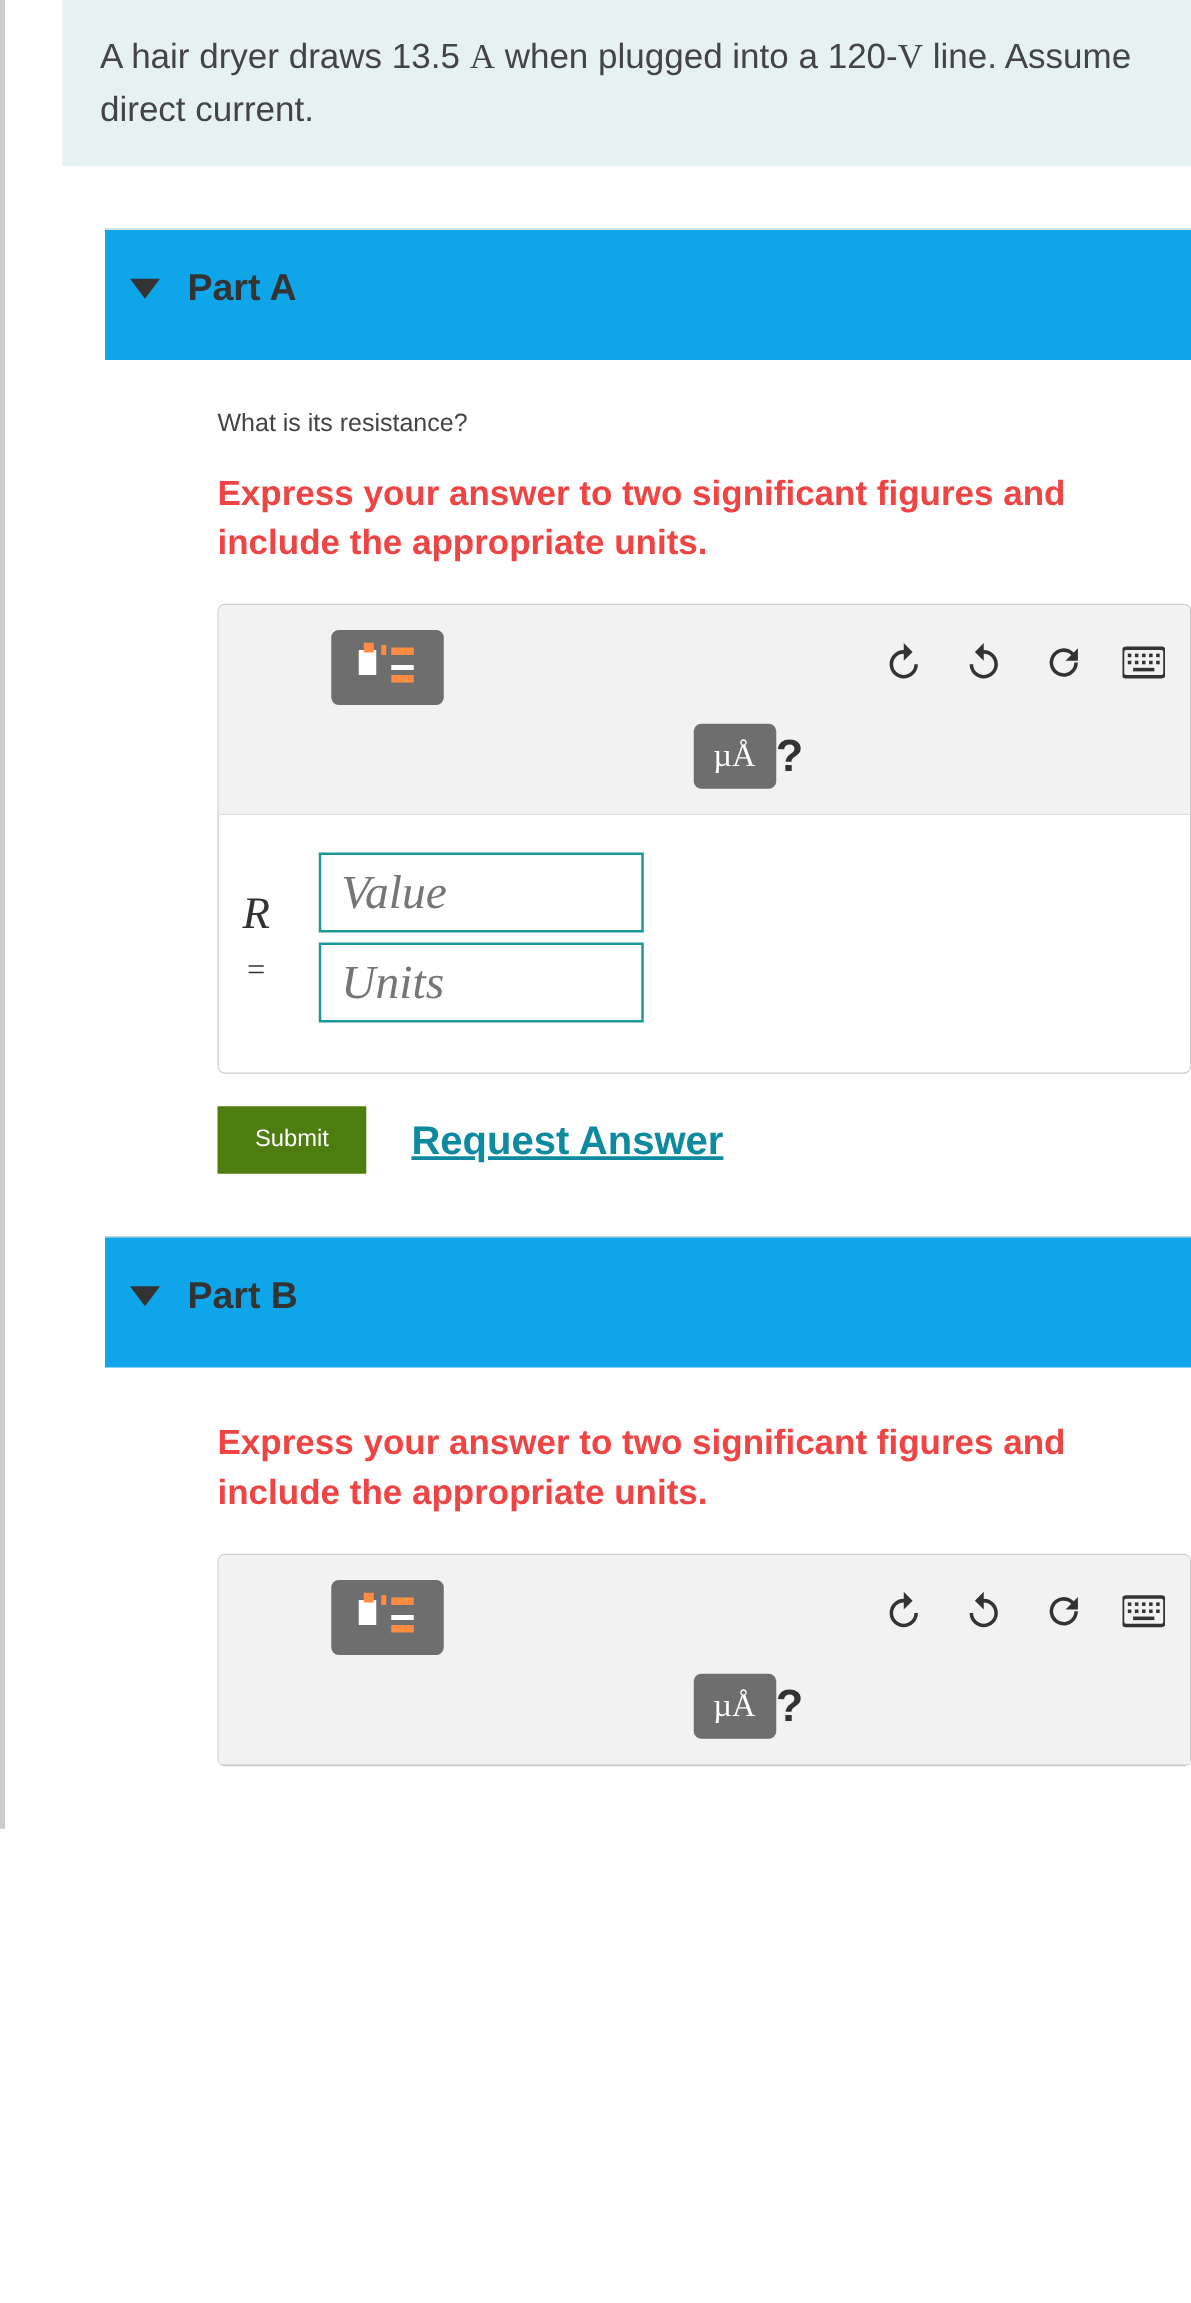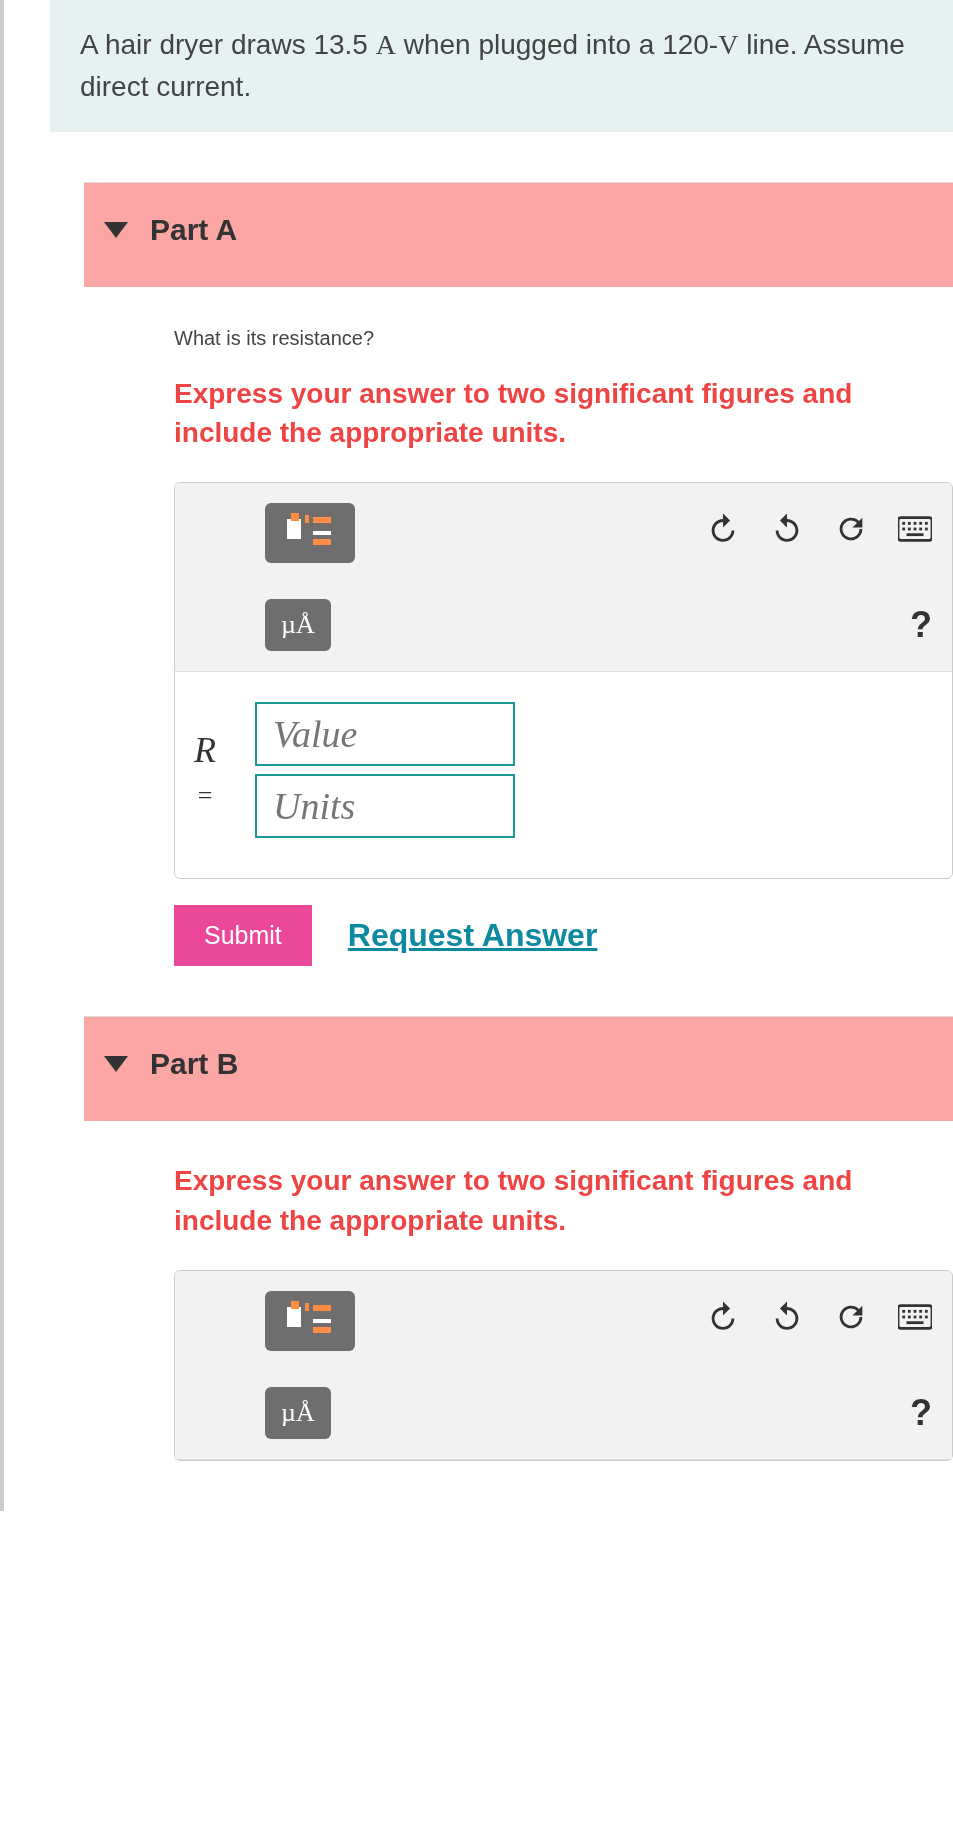--- a/index.html
+++ b/index.html
@@ -1,44 +1,44 @@
 <!DOCTYPE html>
 <html><head>
 <meta charset="utf-8">
 <style>
 * { box-sizing: border-box; margin: 0; padding: 0; }
 body { font-family: Arial, Helvetica, sans-serif; background: #fff; color: #333; width: 953px; border-left: 4px solid #ccc; padding-left: 0; }
 .problem-statement { background: #e6f2f2; padding: 24px 30px; margin: 0 0 50px 46px; font-size: 28px; line-height: 1.5; color: #444; }
 .problem-statement .math { font-family: 'Times New Roman', serif; font-style: normal; }
 .part-section { margin-left: 80px; }
-.part-header { background: #fca5a5; border-top: 1px solid #ddd; padding: 30px 20px 40px 20px; display: flex; align-items: center; gap: 22px; cursor: pointer; }
+.part-header { background: #0ea5e9; border-top: 1px solid #ddd; padding: 30px 20px 40px 20px; display: flex; align-items: center; gap: 22px; cursor: pointer; }
 .part-header .caret { width: 0; height: 0; border-left: 12px solid transparent; border-right: 12px solid transparent; border-top: 16px solid #333; }
 .part-header .title { font-weight: bold; font-size: 30px; color: #333; }
 .part-body { padding: 40px 0 50px 90px; }
 .question-text { font-size: 20px; color: #444; margin-bottom: 24px; }
 .question-text .math { font-family: 'Times New Roman', serif; }
 .instruction-text { font-size: 28px; font-weight: bold; color: #ef4444; margin-bottom: 30px; line-height: 1.4; }
 .answer-box { border: 1px solid #ccc; border-radius: 6px; padding: 0; }
 .toolbar { background: #f2f2f2; border-bottom: 1px solid #ddd; border-radius: 6px 6px 0 0; padding: 20px 20px 20px 90px; display: flex; flex-wrap: wrap; align-items: center; gap: 12px; }
 .toolbar-row { display: flex; align-items: center; justify-content: space-between; width: 100%; }
-.toolbar-row2 { display: flex; align-items: center; justify-content: space-between; width: 100%; margin-top: 24px; }
+.toolbar-row2 { display: flex; align-items: center; justify-content: center; width: 100%; margin-top: 3px; }
 .tb-btn { background: #6e6e6e; border-radius: 6px; width: 90px; height: 60px; display: flex; align-items: center; justify-content: center; cursor: pointer; }
 .tb-btn svg { width: 50px; height: 40px; }
 .tb-btn-small { background: #6e6e6e; border-radius: 6px; width: 66px; height: 52px; display: flex; align-items: center; justify-content: center; cursor: pointer; color: #fff; font-size: 26px; font-family: 'Times New Roman', serif; }
 .tb-icons-right { display: flex; align-items: center; gap: 30px; }
 .tb-icon { font-size: 34px; color: #333; cursor: pointer; }
 .tb-icon svg { width: 34px; height: 34px; fill: #333; }
 .help-icon { font-size: 36px; color: #333; font-weight: bold; cursor: pointer; }
 .answer-inputs { padding: 30px 0 40px 0; display: flex; align-items: center; gap: 20px; }
 .var-label { font-family: 'Times New Roman', serif; font-style: italic; font-size: 36px; color: #333; width: 60px; text-align: center; line-height: 1.2; }
 .var-label .eq { font-style: normal; display: block; font-size: 26px; margin-top: 8px; }
 .input-stack { display: flex; flex-direction: column; gap: 8px; }
 .input-field { border: 2px solid #1a9999; width: 260px; height: 64px; padding: 8px 16px; font-family: 'Times New Roman', serif; font-style: italic; font-size: 38px; color: #888; background: #fff; }
 .actions { display: flex; align-items: center; gap: 36px; margin-top: 26px; }
-.submit-btn { background: #ec4899; color: #fff; border: none; padding: 16px 30px; font-size: 25px; cursor: pointer; }
+.submit-btn { background: #4d7c0f; color: #fff; border: none; padding: 16px 30px; font-size: 19px; cursor: pointer; }
 .request-link { color: #0d8aa0; font-size: 32px; font-weight: bold; text-decoration: underline; cursor: pointer; }
 </style>
 </head>
 <body>
 
 <div class="problem-statement">
   <span>A hair dryer draws 13.5 </span><span class="math">A</span><span> when plugged into a 120-</span><span class="math">V</span><span> line. Assume direct current.</span>
 </div>
 
 <div class="part-section">

